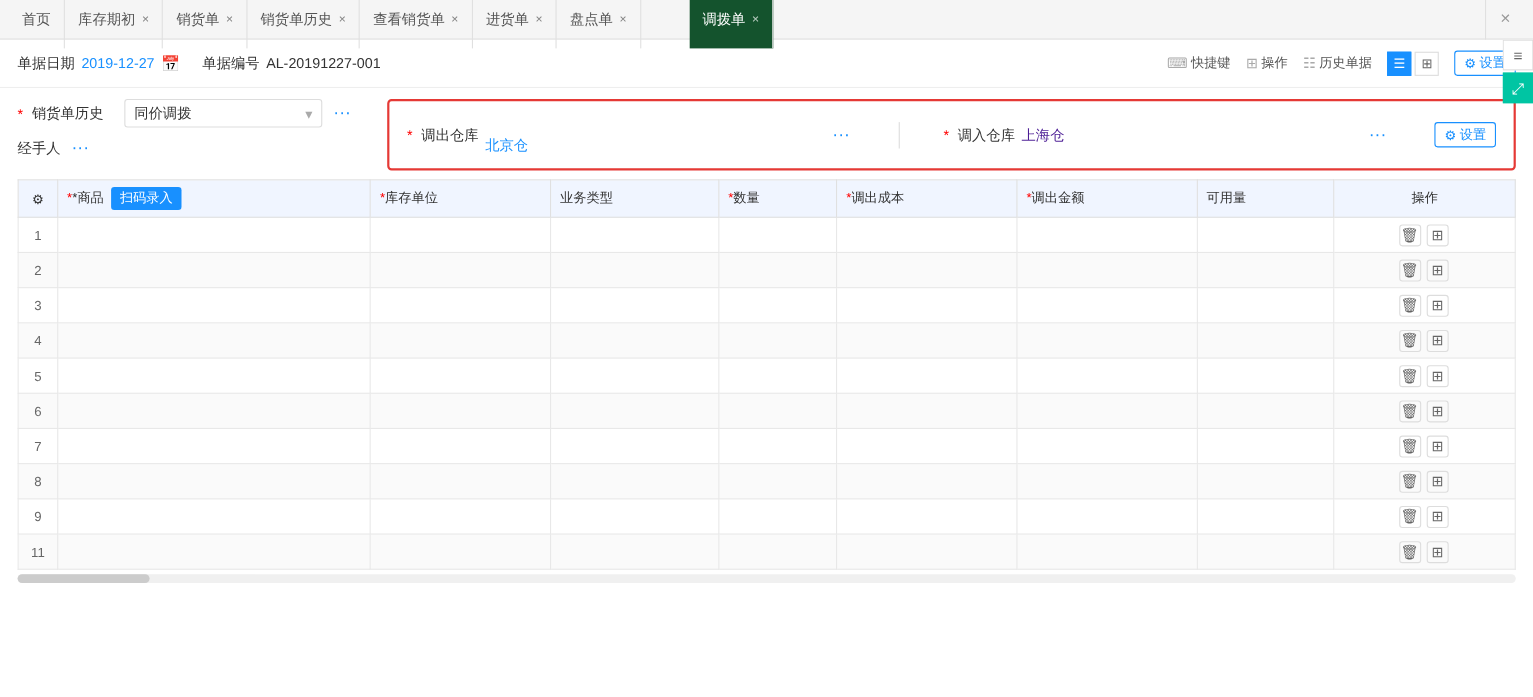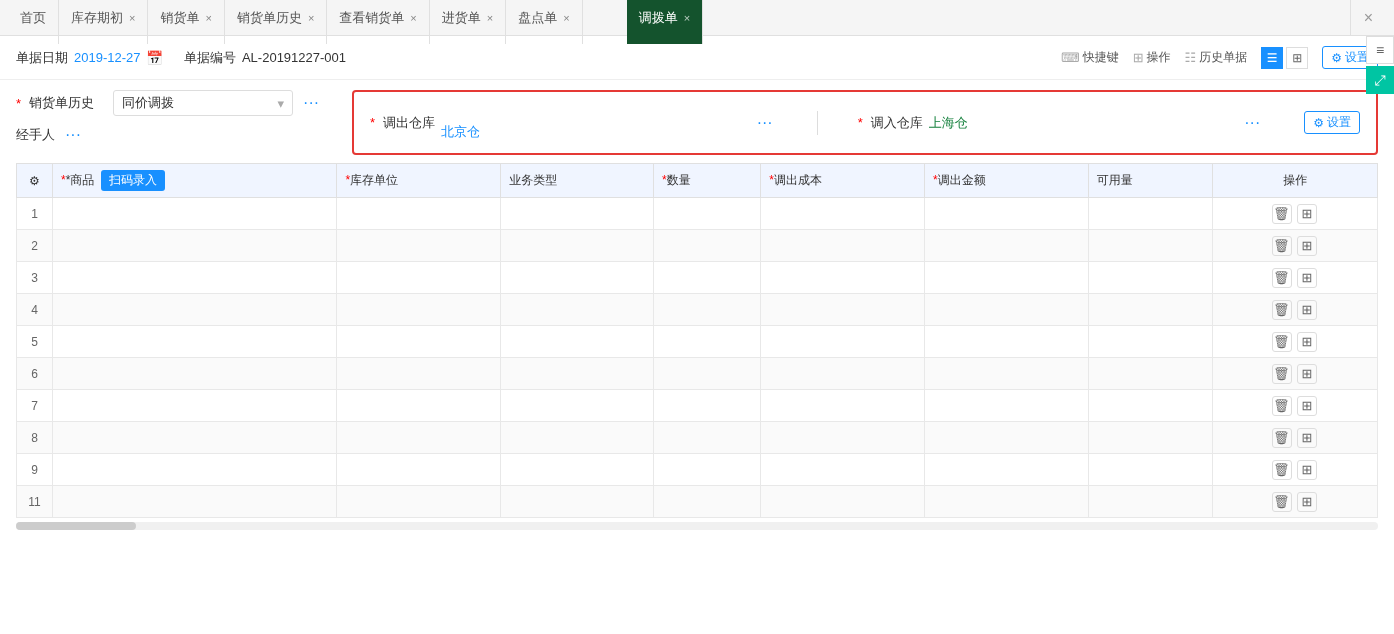--- a/index.html
+++ b/index.html
@@ -429,21 +429,21 @@
       <span class="required-star">*</span>
       <span>调出仓库</span>
       <span class="warehouse-value" style="color:#1890ff;cursor:pointer;margin-top:19px;">北京仓</span>
       <span class="ellipsis-btn" style="margin-left:auto;">···</span>
     </div>
     <div class="warehouse-divider"></div>
 
     <div class="warehouse-field">
       <span class="required-star">*</span>
       <span>调入仓库</span>
-      <span class="warehouse-value" style="color:#15803d;cursor:pointer;">上海仓</span>
+      <span class="warehouse-value" style="color:#4c1d95;cursor:pointer;">上海仓</span>
       <span class="ellipsis-btn" style="margin-left:auto;">···</span>
     </div>
     <button class="btn-settings" style="white-space:nowrap;">
       <span>⚙</span>
       <span>设置</span>
     </button>
   </div>
 </div>
 
 <div style="padding: 8px 16px 0 16px;">

